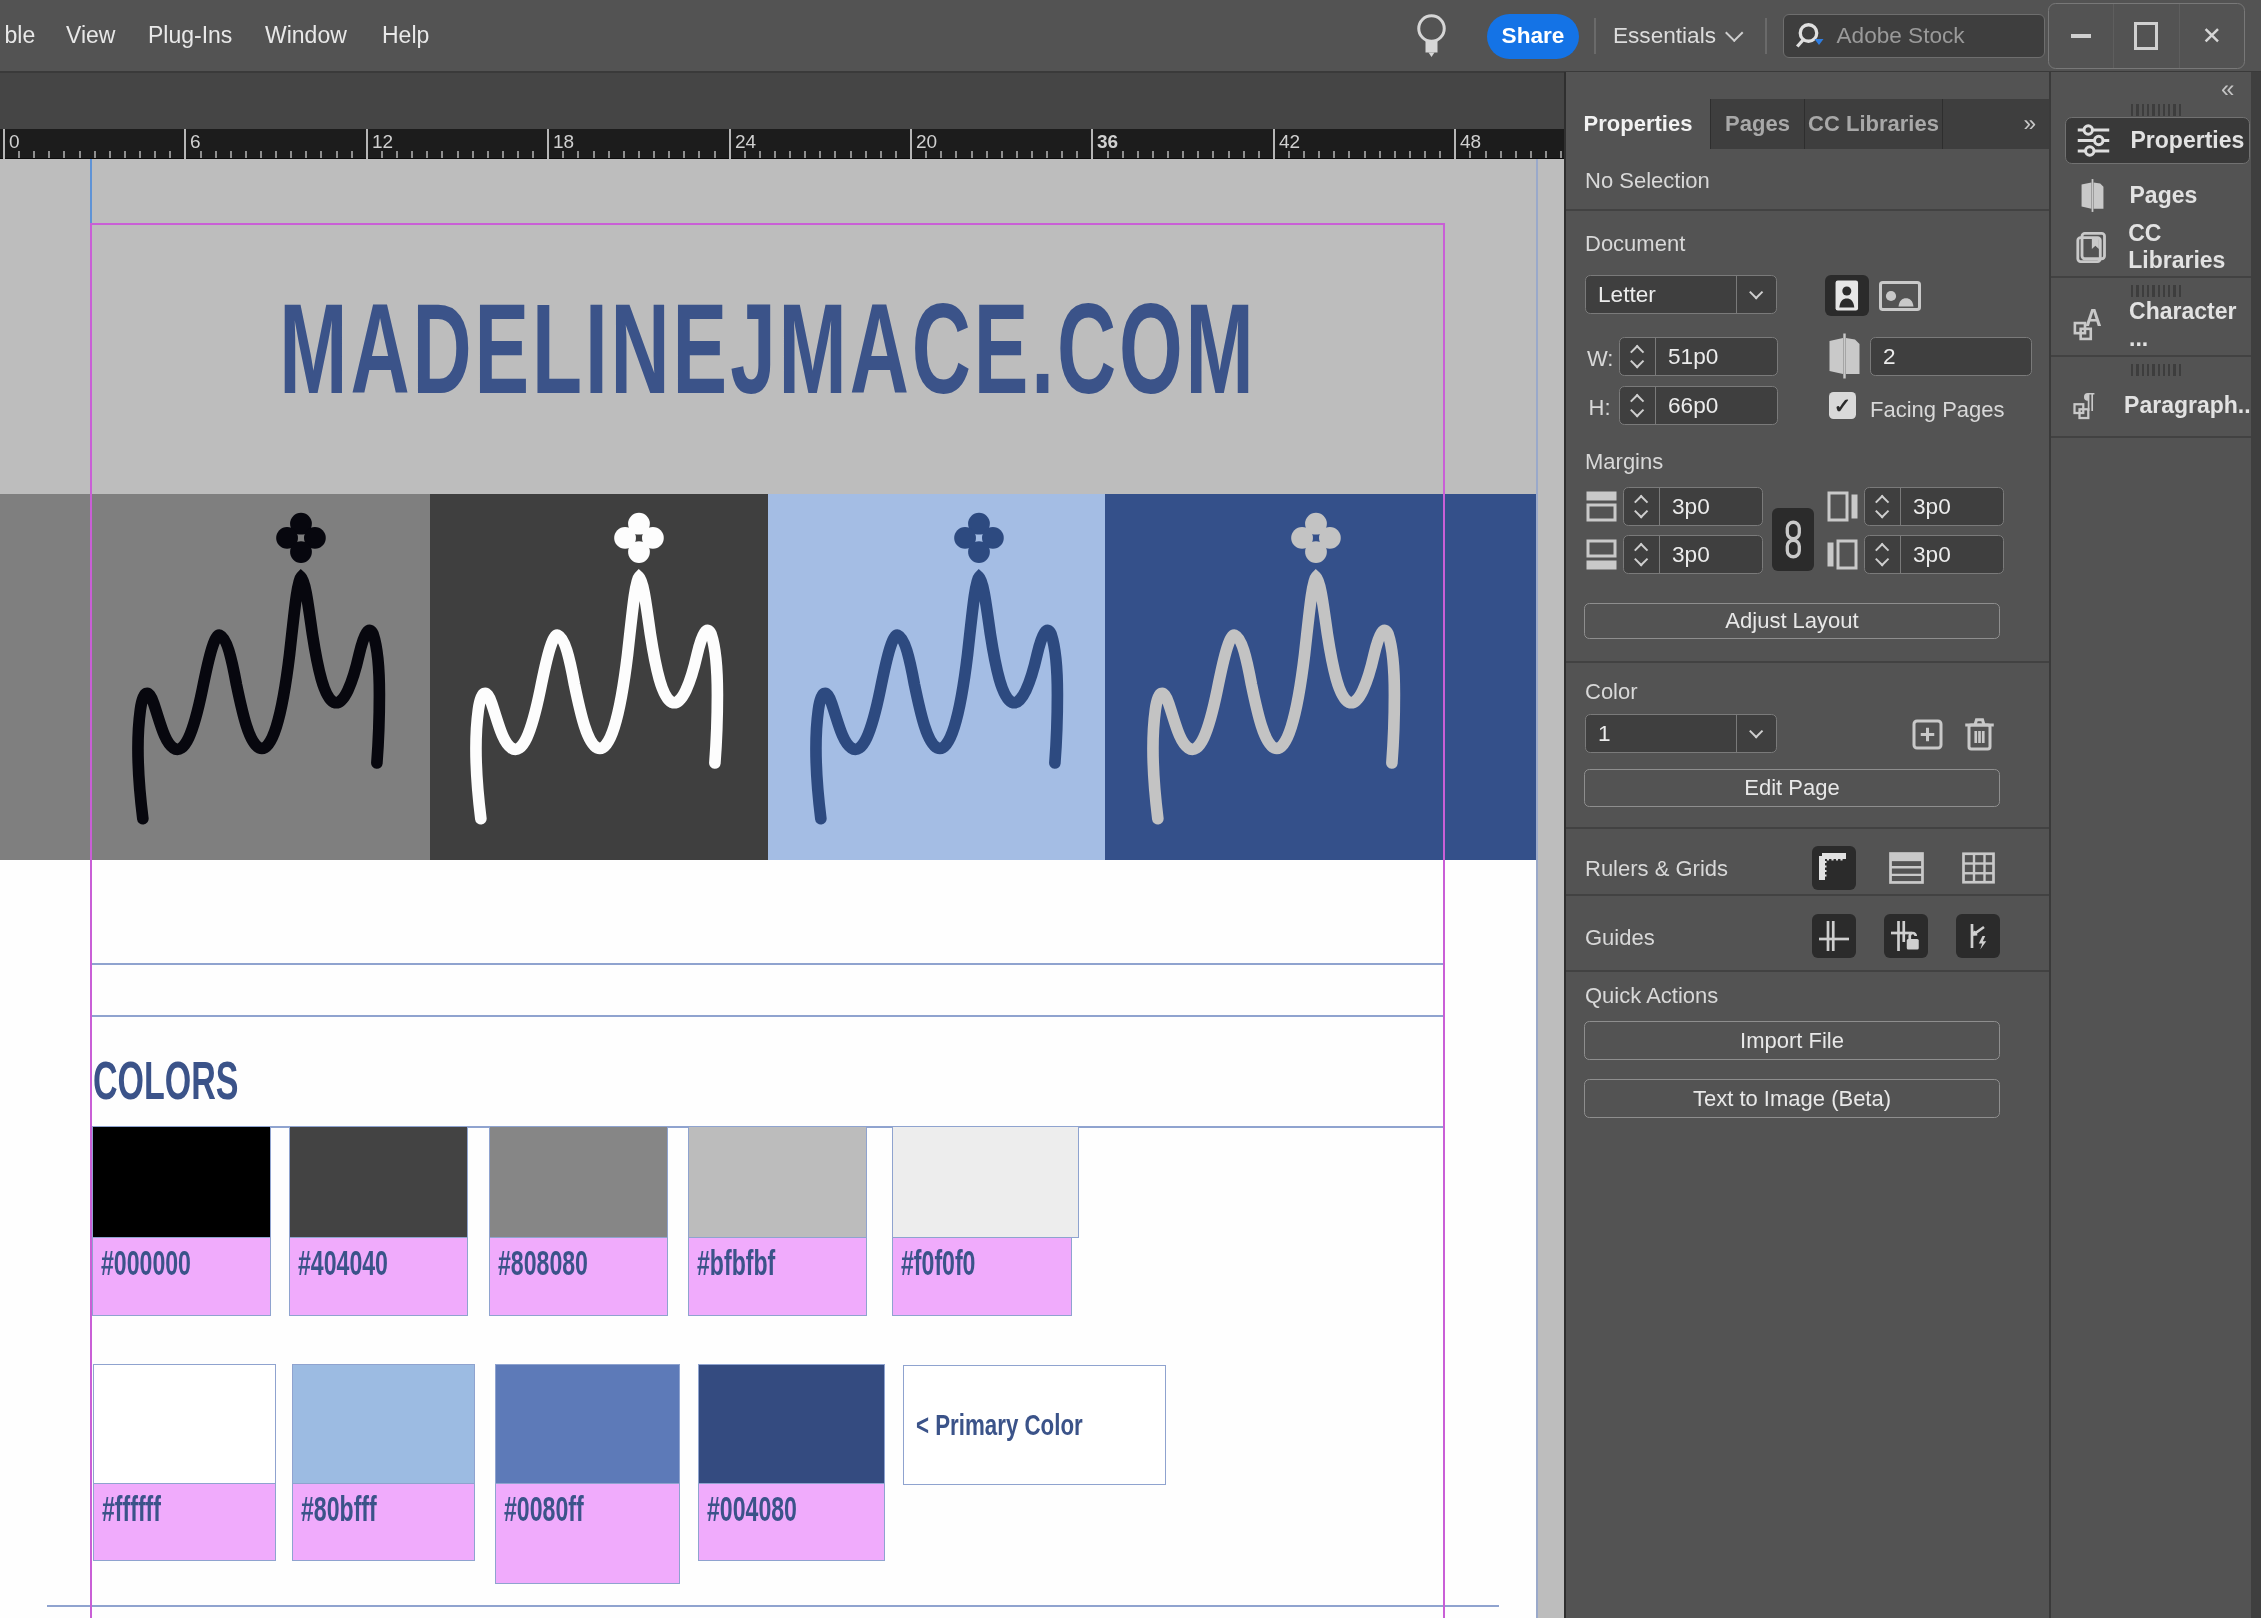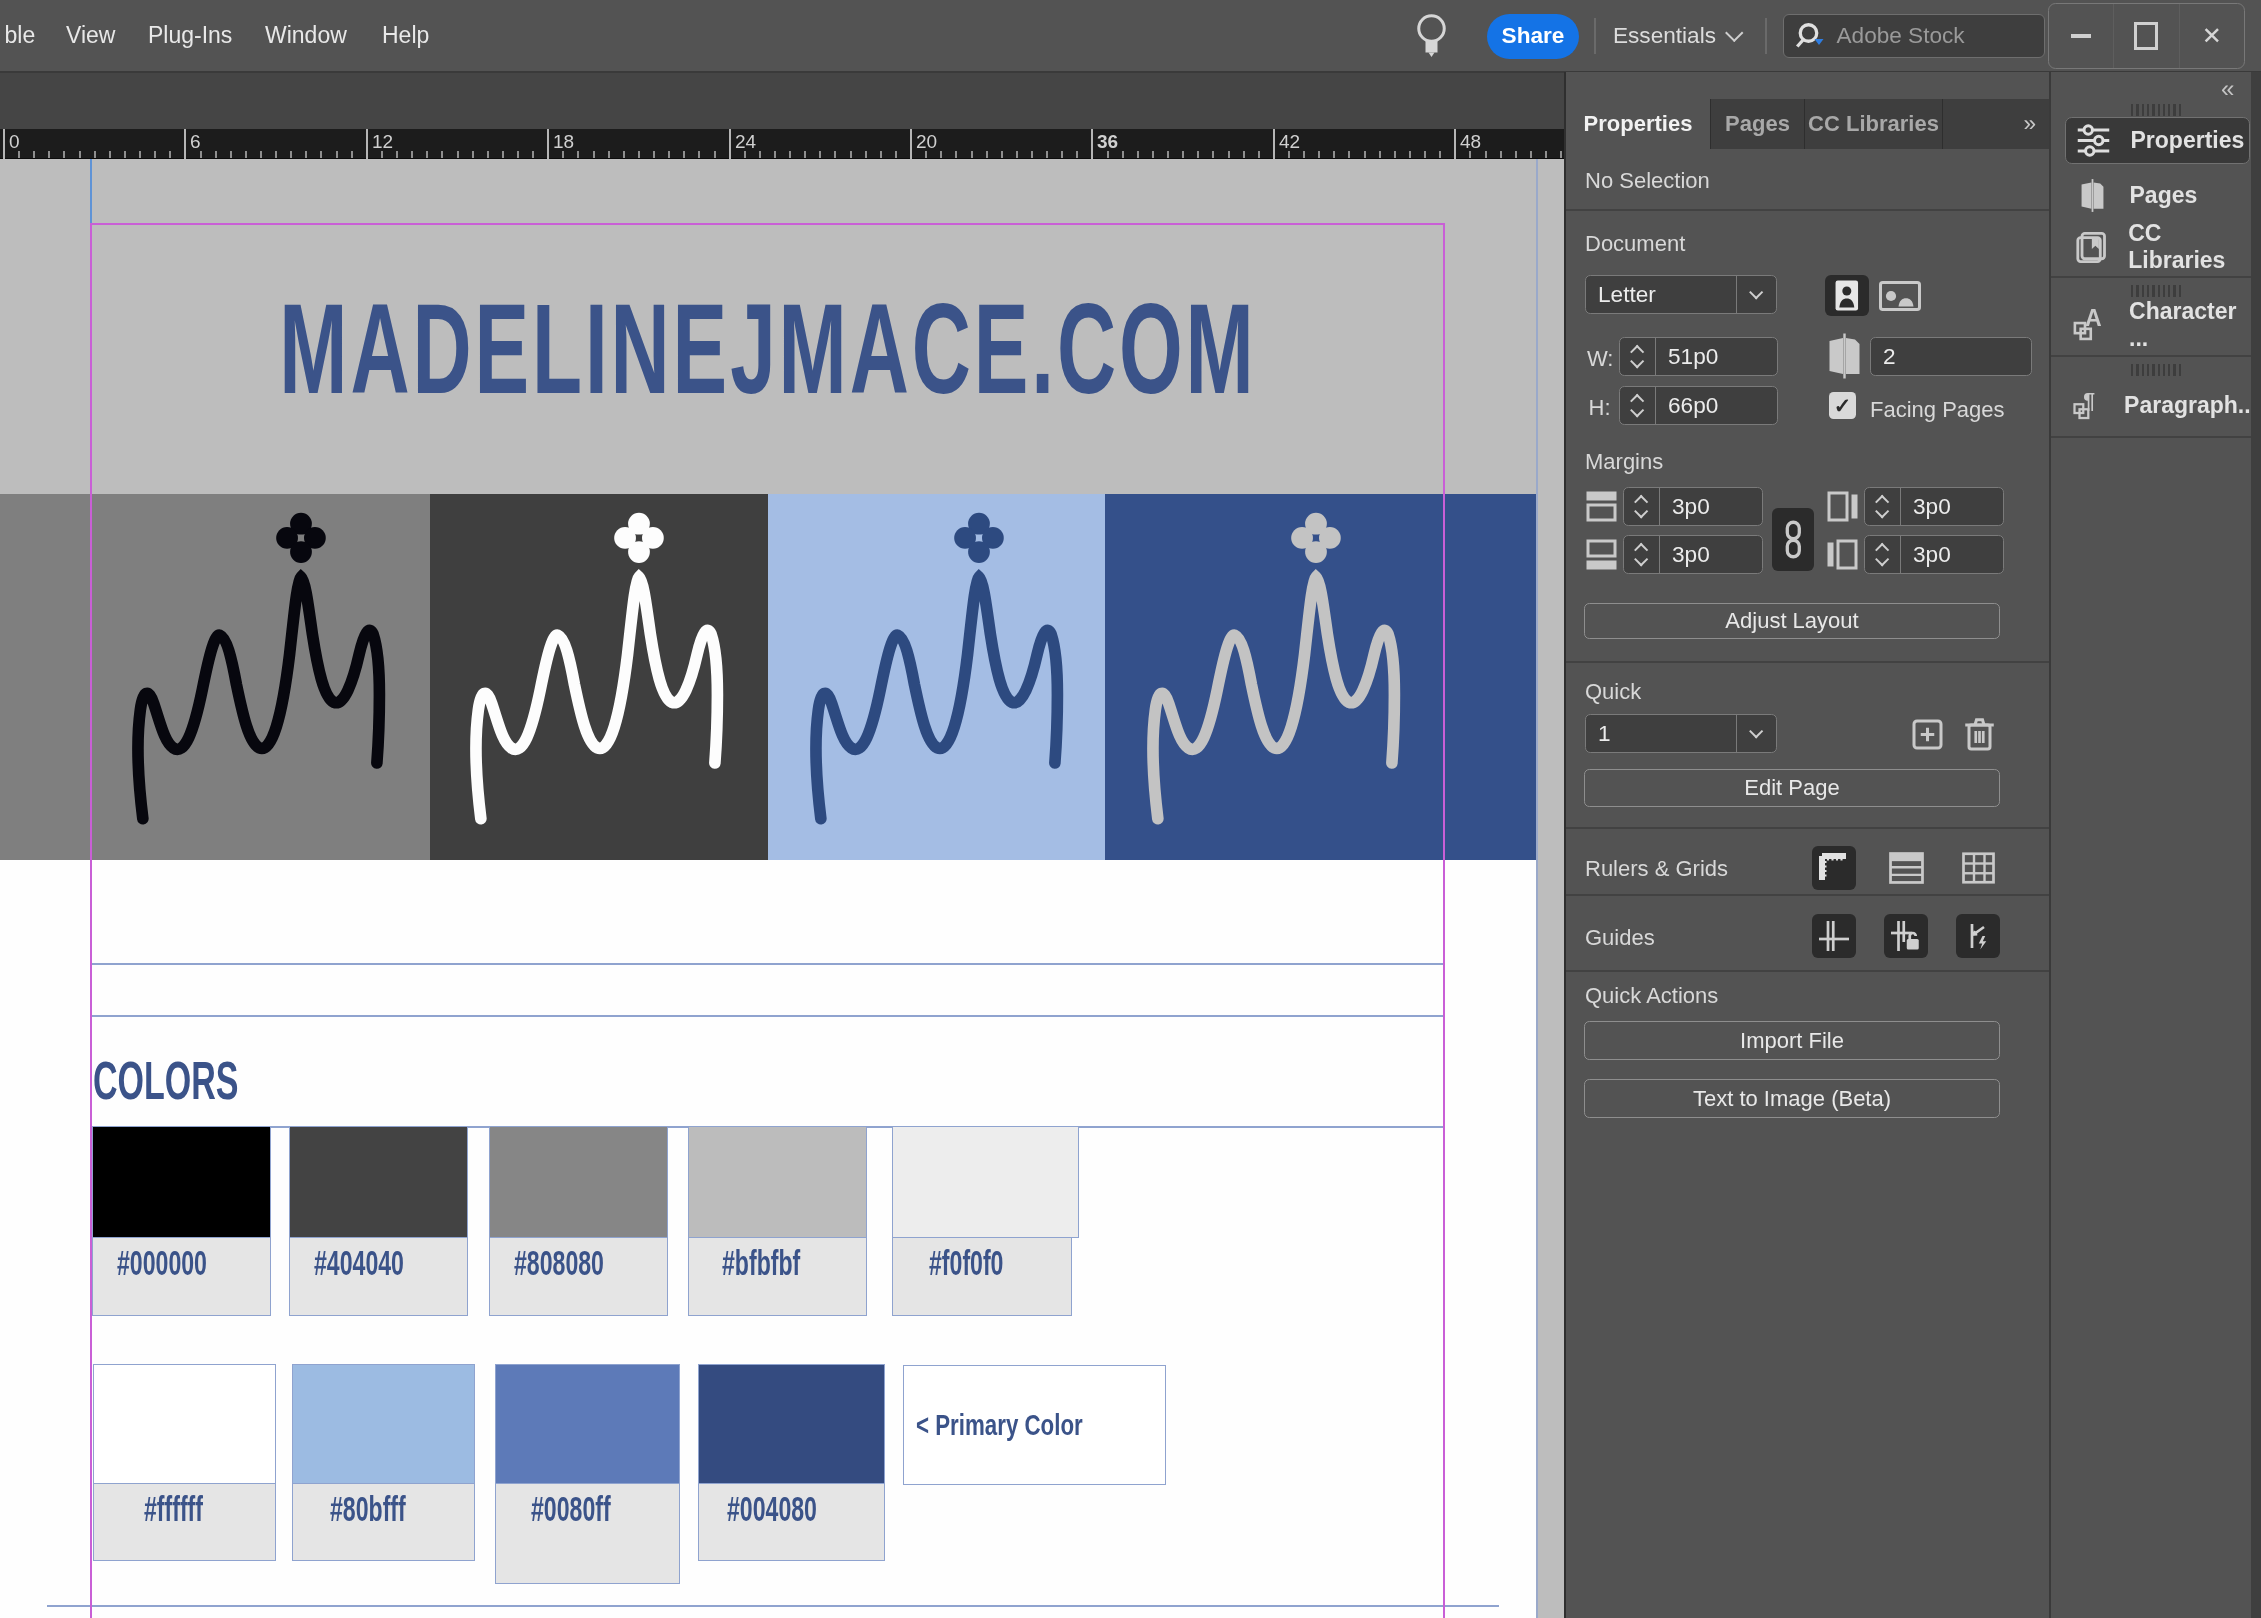--- a/index.html
+++ b/index.html
@@ -32,21 +32,21 @@
   .page-white{left:0;top:701px;width:1536px;height:759px;background:#fefefe;}
   .doc-title{left:0;top:126px;width:1536px;text-align:center;font-size:128px;font-weight:bold;
              letter-spacing:4.5px;line-height:1;transform:scaleX(0.64);transform-origin:center;}
   .band{left:0;top:335px;width:1536px;height:366px;}
   .tile{position:absolute;top:0;height:366px;}
   .crown{position:absolute;top:16px;width:253px;height:329px;overflow:visible;}
   .guide-v,.guide-h,.frame-h,.frame-v{position:absolute;}
   .colors-heading{font-size:54px;font-weight:bold;line-height:1;transform:scaleX(0.63);transform-origin:left;}
   .swatch-card{position:absolute;}
   .sw-block{box-sizing:border-box;border:1.5px solid #8fa3cf;}
-  .sw-label{box-sizing:border-box;border:1.5px solid #8fa3cf;border-top:none;background:#e5e5e5;padding:6px 0 0 7.5px;text-align:center;}
+  .sw-label{box-sizing:border-box;border:1.5px solid #8fa3cf;border-top:none;background:#f0abfc;padding:6px 0 0 7.5px;}
   .hex{font-size:35px;font-weight:bold;line-height:1.1;display:inline-block;transform:scaleX(0.66);transform-origin:left;}
   .primary-frame{box-sizing:border-box;border:1.5px solid #8fa3cf;background:#fff;display:flex;align-items:center;padding-left:12px;}
   .primary-text{font-size:28.6px;font-weight:bold;display:inline-block;transform:scaleX(0.78);transform-origin:left;}
   
   .panel{left:1564px;top:72px;width:485px;height:1546px;background:#535353;border-left:2.3px solid #2f2f2f;box-sizing:border-box;}
   .panel .inner{position:absolute;left:0;top:0;width:485px;height:100%;}
   .tabs{position:absolute;left:0;top:27px;width:485px;height:50px;background:#3e3e3e;display:flex;}
   .tab{height:50px;display:flex;align-items:center;justify-content:center;font-size:22px;font-weight:bold;color:#a8a8a8;border-right:1.5px solid #2e2e2e;}
   .tab.active{background:#535353;color:#f2f2f2;}
   .tab-more{margin-left:auto;display:flex;align-items:center;padding:0 18px;color:#c8c8c8;font-size:22.6px;letter-spacing:-3px;}
@@ -462,21 +462,21 @@
     <span class="stepcell">
           <span class="chev up"></span>
           <span class="chev down"></span>
         </span>
     <span class="val">3p0</span>
   </div>
 
   <div class="pbtn" style="left:18px;top:531px;width:416px;height:36px">Adjust Layout</div>
   <div class="divider" style="top:589px"></div>
 
-  <span class="abs ptext" style="left:19px;top:607px">Quick</span>
+  <span class="abs ptext" style="left:19px;top:607px">Color</span>
   <div class="field" style="left:19px;top:642px;width:192px;height:39px">
     <span class="val">1</span>
     <span class="dropcell">
           <span class="chev down"></span>
         </span>
   </div>
   <svg class="abs" style="left:345px;top:646px" width="33" height="33" viewBox="0 0 22 22">
     <rect x="2" y="2" width="18" height="18" rx="2" fill="none" stroke="#c9c9c9" stroke-width="2"></rect>
     <line x1="11" y1="6.5" x2="11" y2="15.5" stroke="#c9c9c9" stroke-width="2"></line>
     <line x1="6.5" y1="11" x2="15.5" y2="11" stroke="#c9c9c9" stroke-width="2"></line>

